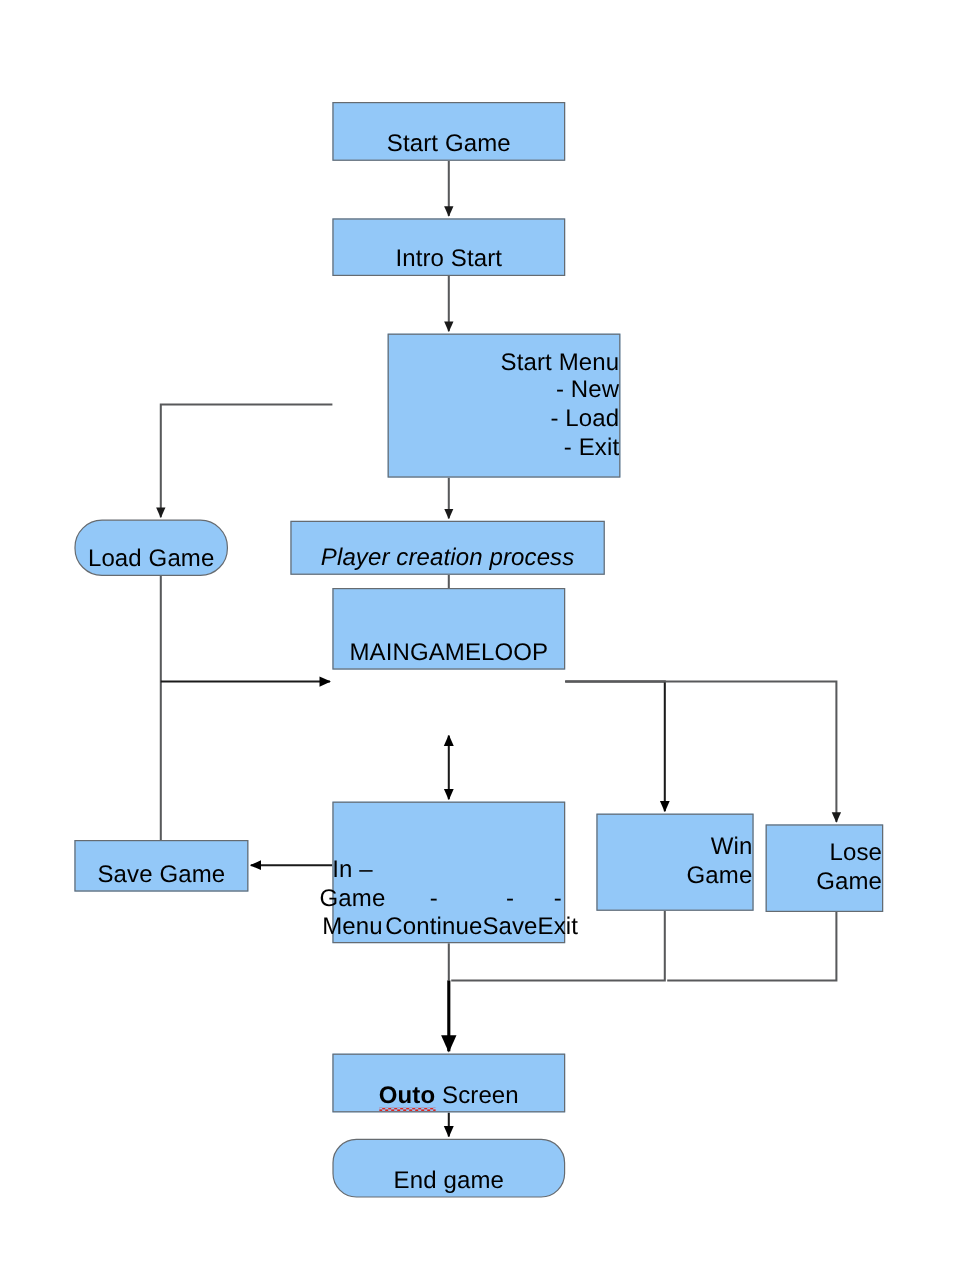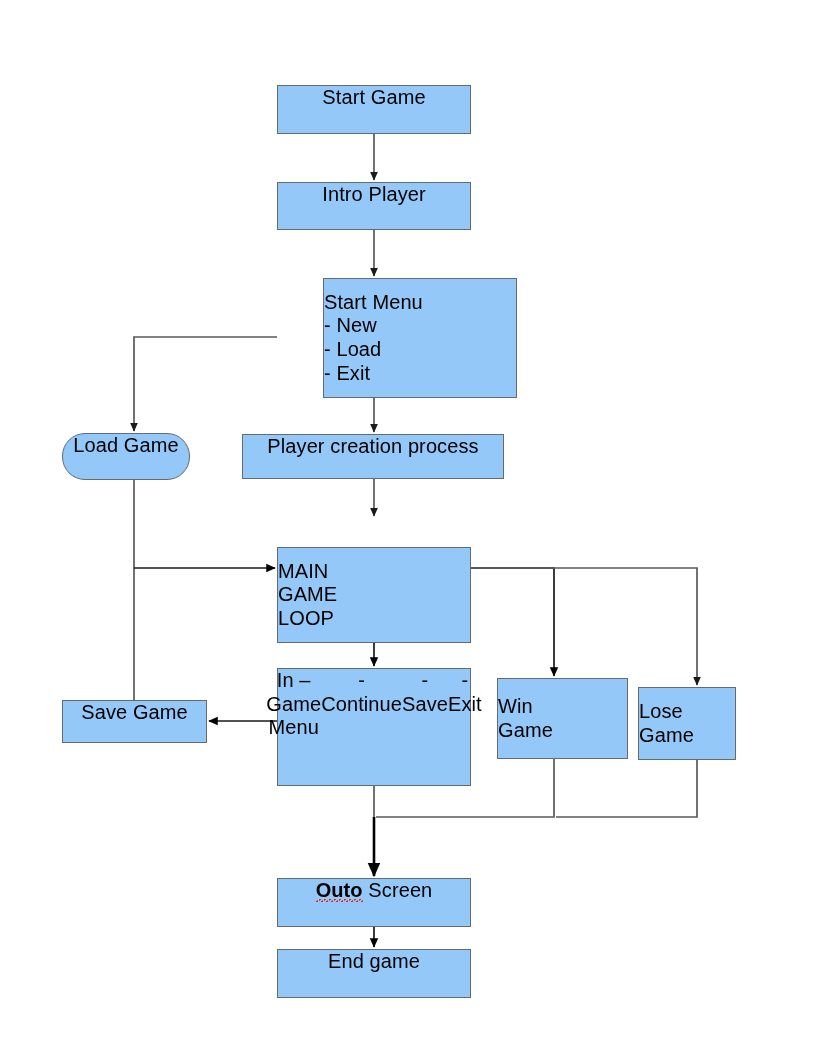--- a/index.html
+++ b/index.html
@@ -24,21 +24,21 @@
     width: 816px;
     height: 1056px;
   }
   .node {
     position: absolute;
     box-sizing: border-box;
     background: #93C8F8;
     border: 1.6px solid #666b70;
     color: #000000;
     display: flex;
-    align-items: flex-start;
+    align-items: flex-end;
     justify-content: center;
     text-align: center;
     line-height: 1.18;
     font-size: 20px;
     letter-spacing: 0.1px;
     z-index: 5;
     white-space: pre-line;
   }
   .spell {
     text-decoration: none;
@@ -100,39 +100,39 @@
 
       <path d="M 374 927 L 374 947" stroke="#1a1a1a" marker-end="url(#ahd)"></path>
     </g>
   </svg>
 
   <div class="node" style="left:277px; top:85px; width:194px; height:49px;">
     <span>Start Game</span>
   </div>
 
   <div class="node" style="left:277px; top:182px; width:194px; height:48px;">
-    <span>Intro Player</span>
+    <span>Intro Start</span>
   </div>
 
   <div class="node" style="left:277px; top:278px; width:194px; height:120px; flex-direction:column;margin-left:46px;">
     <span>Start Menu</span>
     <span>- New</span>
     <span>- Load</span>
     <span>- Exit</span>
   </div>
 
   <div class="node" style="left:62px; top:433px; width:128px; height:47px;border-radius:23px;">
     <span>Load Game</span>
   </div>
 
-  <div class="node" style="left:242px; top:434px; width:262px; height:45px;">
+  <div class="node" style="left:242px; top:434px; width:262px; height:45px;font-style:italic;">
     <span>Player creation process</span>
   </div>
 
-  <div class="node" style="left:277px; top:547px; width:194px; height:96px; flex-direction:column;">
+  <div class="node" style="left:277px; top:490px; width:194px; height:68px; flex-direction:row;">
     <span>MAIN</span>
     <span>GAME</span>
     <span>LOOP</span>
   </div>
 
   <div class="node" style="left:277px; top:668px; width:194px; height:118px; ">
     <span>In – Game Menu</span>
     <span>-Continue</span>
     <span>-Save</span>
     <span>-Exit</span>
@@ -149,17 +149,17 @@
   </div>
 
   <div class="node" style="left:62px; top:700px; width:145px; height:43px;">
     <span>Save Game</span>
   </div>
 
   <div class="node" style="left:277px; top:878px; width:194px; height:49px;">
     <span><span class="spell">Outo</span><span> Screen</span></span>
   </div>
 
-  <div class="node" style="left:277px; top:949px; width:194px; height:49px;">
+  <div class="node" style="left:277px; top:949px; width:194px; height:49px;border-radius:20px;">
     <span>End game</span>
   </div>
 
 </div>
 
 </body></html>

